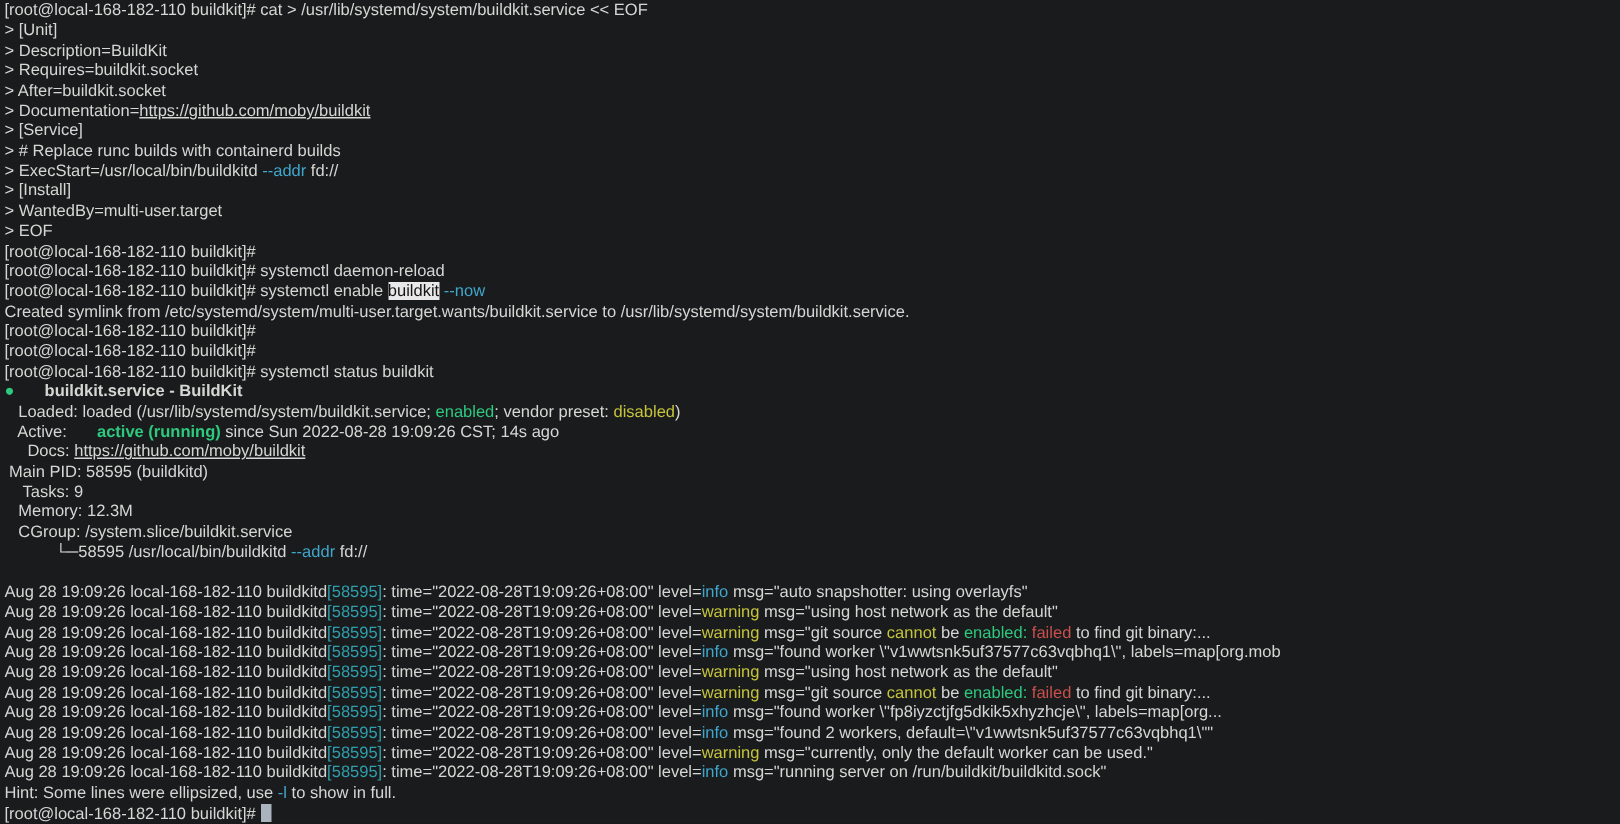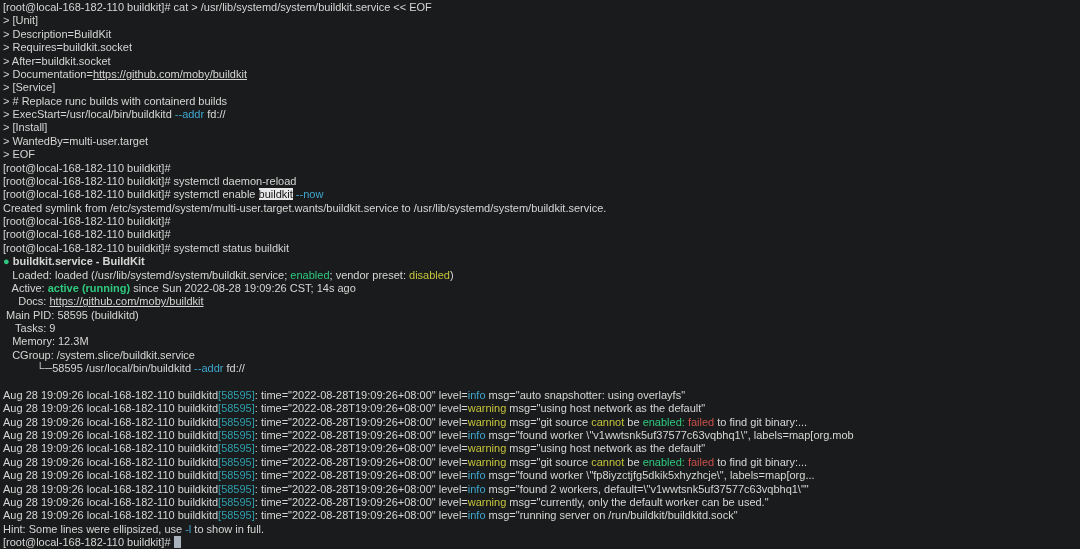--- a/index.html
+++ b/index.html
@@ -20,21 +20,21 @@
     white-space: pre;
     cursor: text;
   }
   .line {
     height: 13.39px;
     line-height: 13.4px;
     overflow: hidden;
   }
   .seg { color: #d6d6d4; }
   .seg-link { text-decoration: underline; }
-  .seg-bold, .seg-greenBold { font-weight: bold; }
+  .seg-bold, .seg-greenBold { font-weight: bold; margin-left: 17px; }
   .cursor-block {
     display: inline-block;
     width: 7px;
     height: 12px;
     vertical-align: -2px;
   }
 </style>
 </head>
 <body>
 

